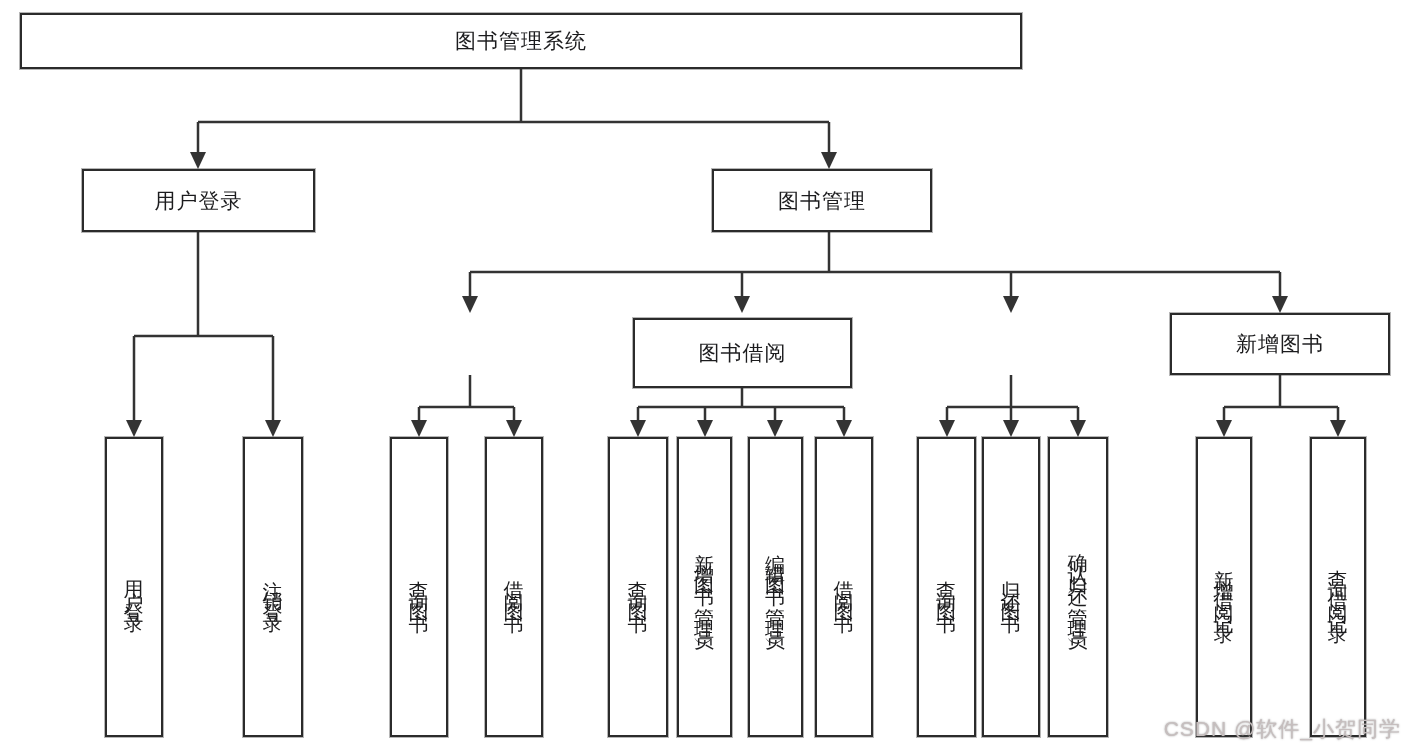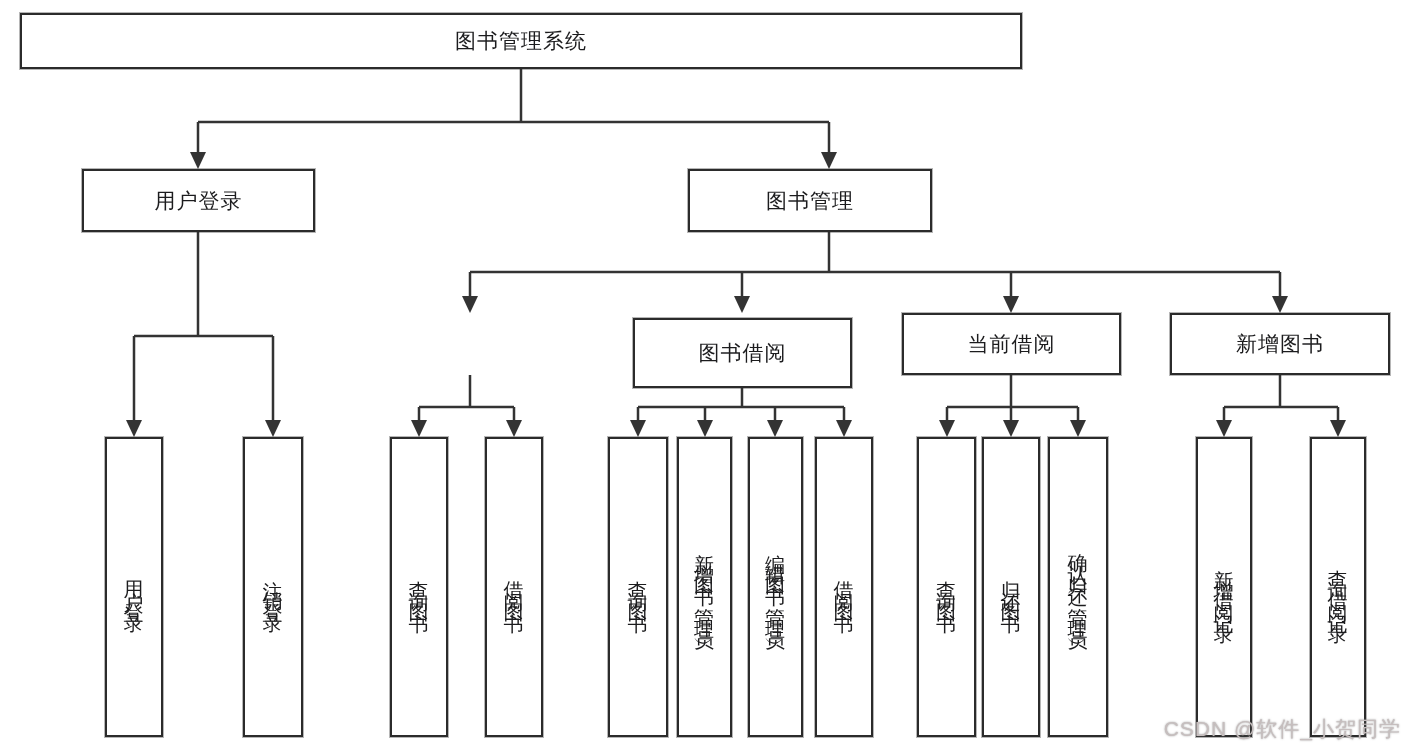--- a/index.html
+++ b/index.html
@@ -84,29 +84,26 @@
     <polygon class="head" points="1330,420 1346,420 1338,437"></polygon>
   </svg>
 
   <div class="node h" style="left:20px;top:13px;width:1002px;height:56px">
     <span>图书管理系统</span>
   </div>
 
   <div class="node h" style="left:82px;top:169px;width:233px;height:63px">
     <span>用户登录</span>
   </div>
-  <div class="node h" style="left:688px;top:169px;width:244px;height:63px">
+  <div class="node h" style="left:712px;top:169px;width:220px;height:63px">
     <span>图书管理</span>
   </div>
 
   <div class="node h" style="left:633px;top:318px;width:219px;height:70px">
     <span>图书借阅</span>
-  </div>
-  <div class="node h" style="left:902px;top:313px;width:219px;height:62px">
-    <span>当前借阅</span>
   </div>
   <div class="node h" style="left:1170px;top:313px;width:220px;height:62px">
     <span>新增图书</span>
   </div>
 
   <div class="node v" style="left:105px;top:437px;width:58px;height:300px">
     <span>用户登录</span>
   </div>
   <div class="node v" style="left:243px;top:437px;width:60px;height:300px">
     <span>注销登录</span>

